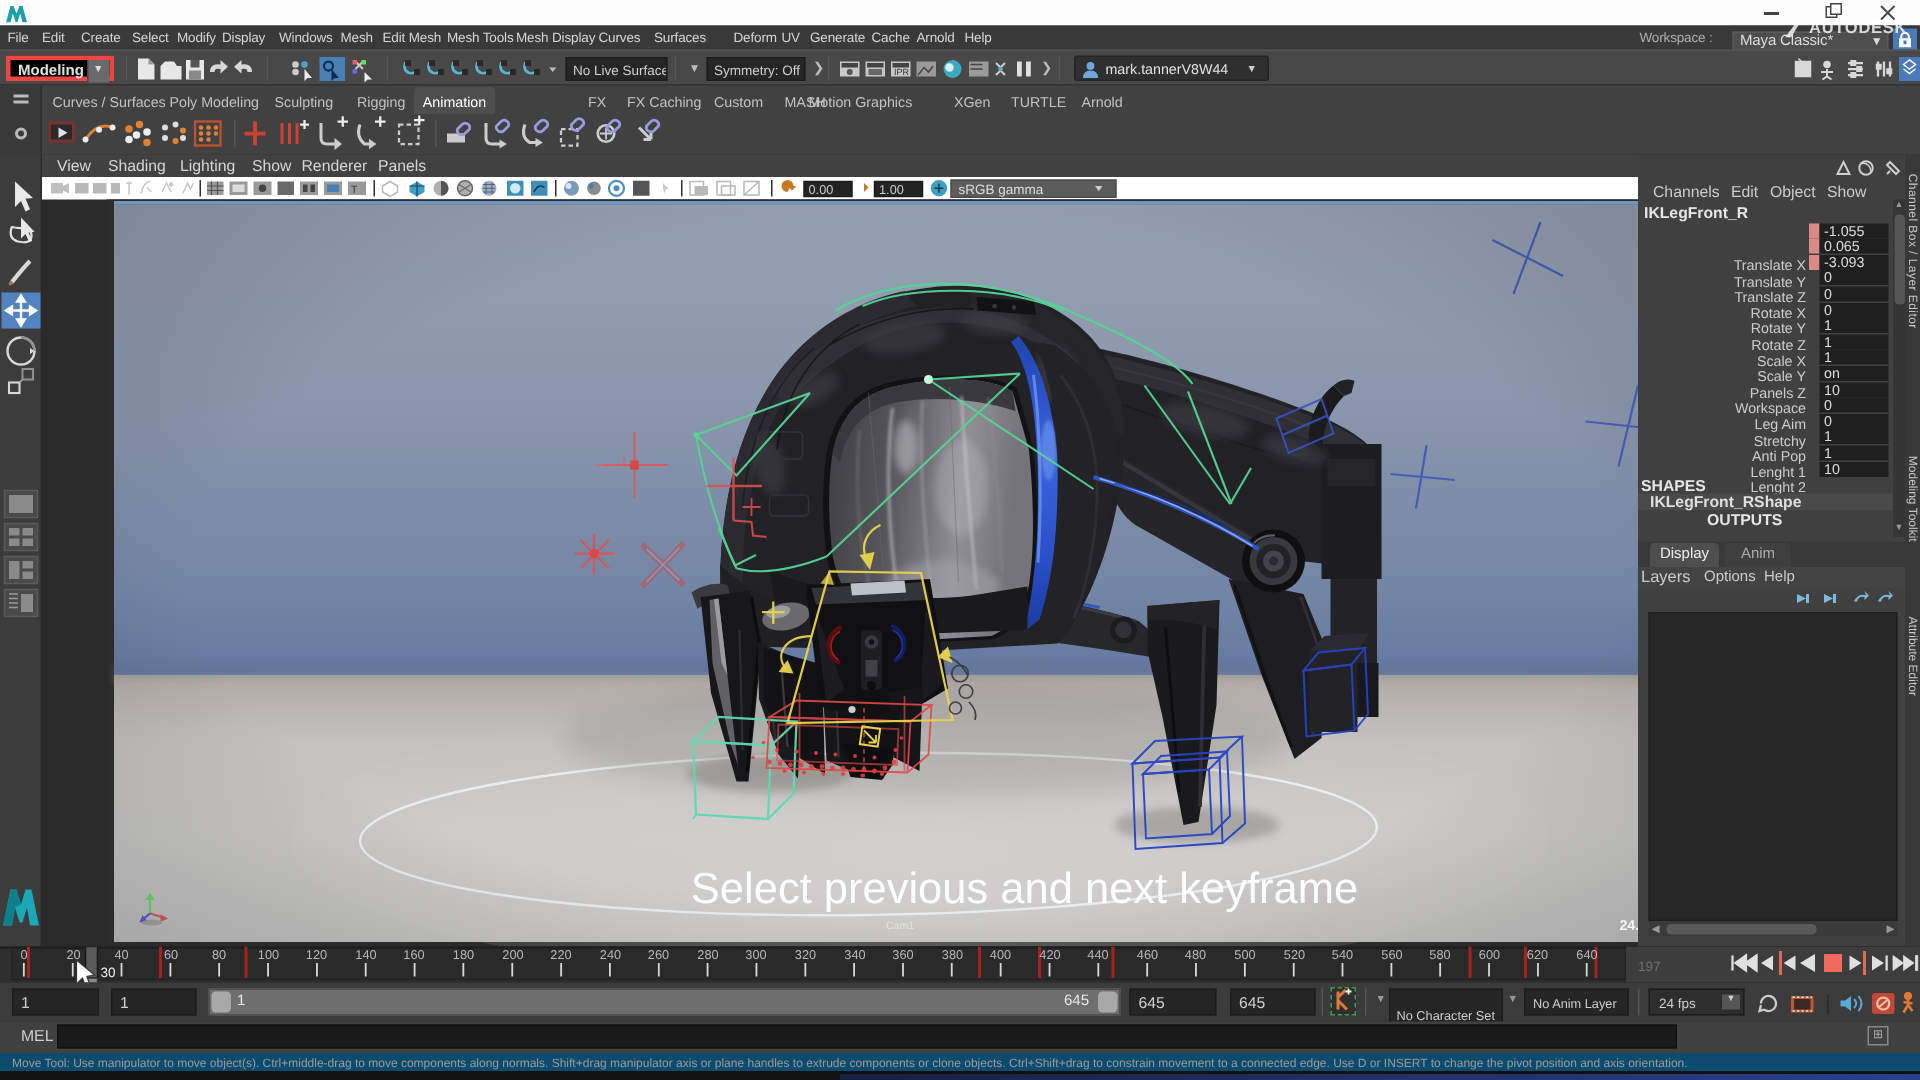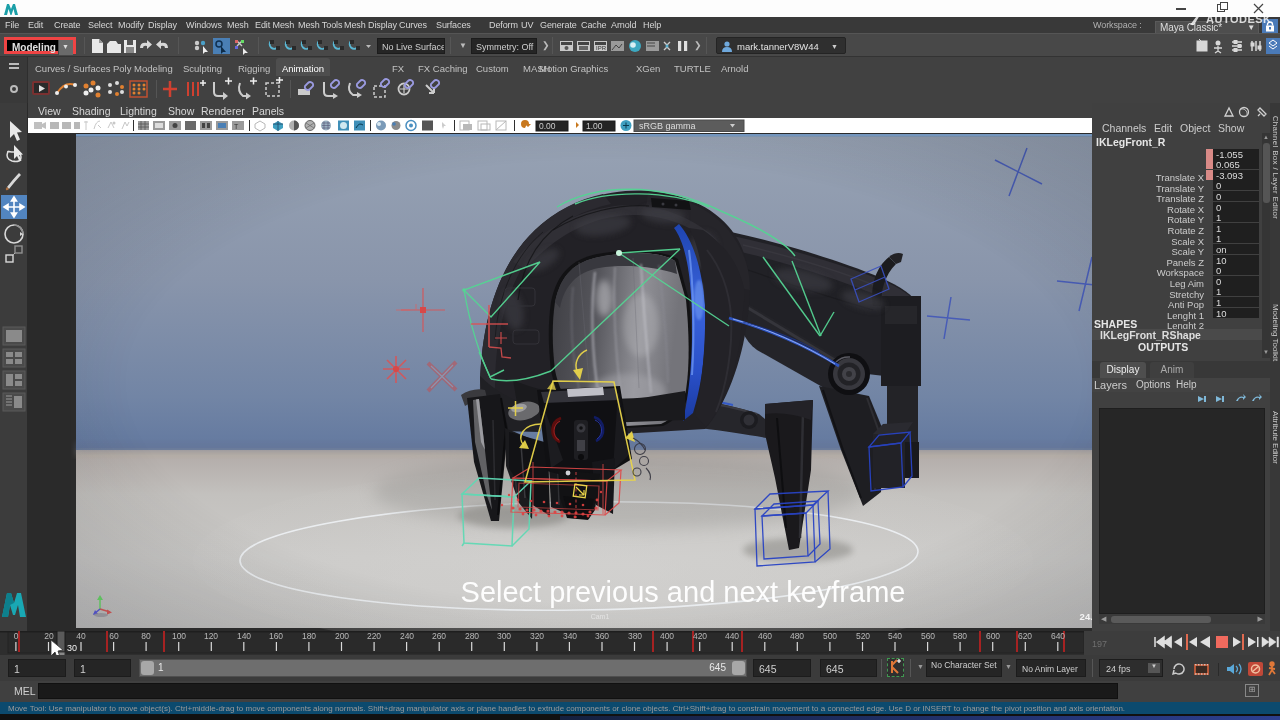--- a/index.html
+++ b/index.html
@@ -1052,21 +1052,21 @@
     <div class="field" style="left:820px;top:4px;width:57px;height:18px;padding:3px 5px;">645</div>
     <div class="vsep" style="left:881px;top:4px;height:18px;"></div>
     <div class="abs" style="left:887px;top:3px;width:17px;height:19px;border:1.5px dashed #3f9850;background:#2f2f2f;">
       <svg width="14" height="16" viewBox="0 0 14 16">
         <path d="M4,2 v12 M4,6 l5,-5 M4,8 l6,6" stroke="#e07838" stroke-width="2" fill="none"></path>
         <path d="M9,2 h4 M11,0 v4" stroke="#fff" stroke-width="1.2"></path>
       </svg>
     </div>
     <div class="vsep" style="left:910px;top:4px;height:18px;"></div>
     <span class="abs" style="left:917px;top:8px;font-size:7px;color:#999;">▼</span>
-    <div class="field" style="left:926px;top:4px;width:76px;height:18px;padding:0 4px;font-size:8.5px;">No Character Set</div>
+    <div class="field" style="left:926px;top:4px;width:76px;height:18px;padding:12px 4px;font-size:8.5px;">No Character Set</div>
     <span class="abs" style="left:1005px;top:8px;font-size:7px;color:#999;">▼</span>
     <div class="field" style="left:1016px;top:4px;width:70px;height:18px;padding:4px 5px;font-size:8.5px;">No Anim Layer</div>
     <div class="vsep" style="left:1092px;top:4px;height:18px;"></div>
     <div class="field" style="left:1099px;top:4px;width:64px;height:18px;padding:4px 6px;background:#2d2d2d;font-size:9px;">24 fps<span style="position:absolute;right:2px;top:3px;width:12px;height:10px;background:#555;font-size:6px;text-align:center;color:#ccc;">▼</span></div>
     <svg class="abs" style="left:1172px;top:6px" width="108" height="16" viewBox="0 0 108 16">
       <path d="M2,8 a5,5 0 1,1 2,4 M4,12 l-3,1 1,-4" stroke="#ccc" stroke-width="1.5" fill="none"></path>
       <rect x="22" y="3" width="15" height="11" fill="#b85838"></rect>
       <rect x="24" y="5" width="11" height="7" fill="#3a2a22"></rect>
       <path d="M23,3.8 h13 M23,13 h13" stroke="#e8e8e8" stroke-width="1" stroke-dasharray="1.5,1.5"></path>
       <rect x="46" y="2" width="1" height="13" fill="#2a2a2a"></rect>

